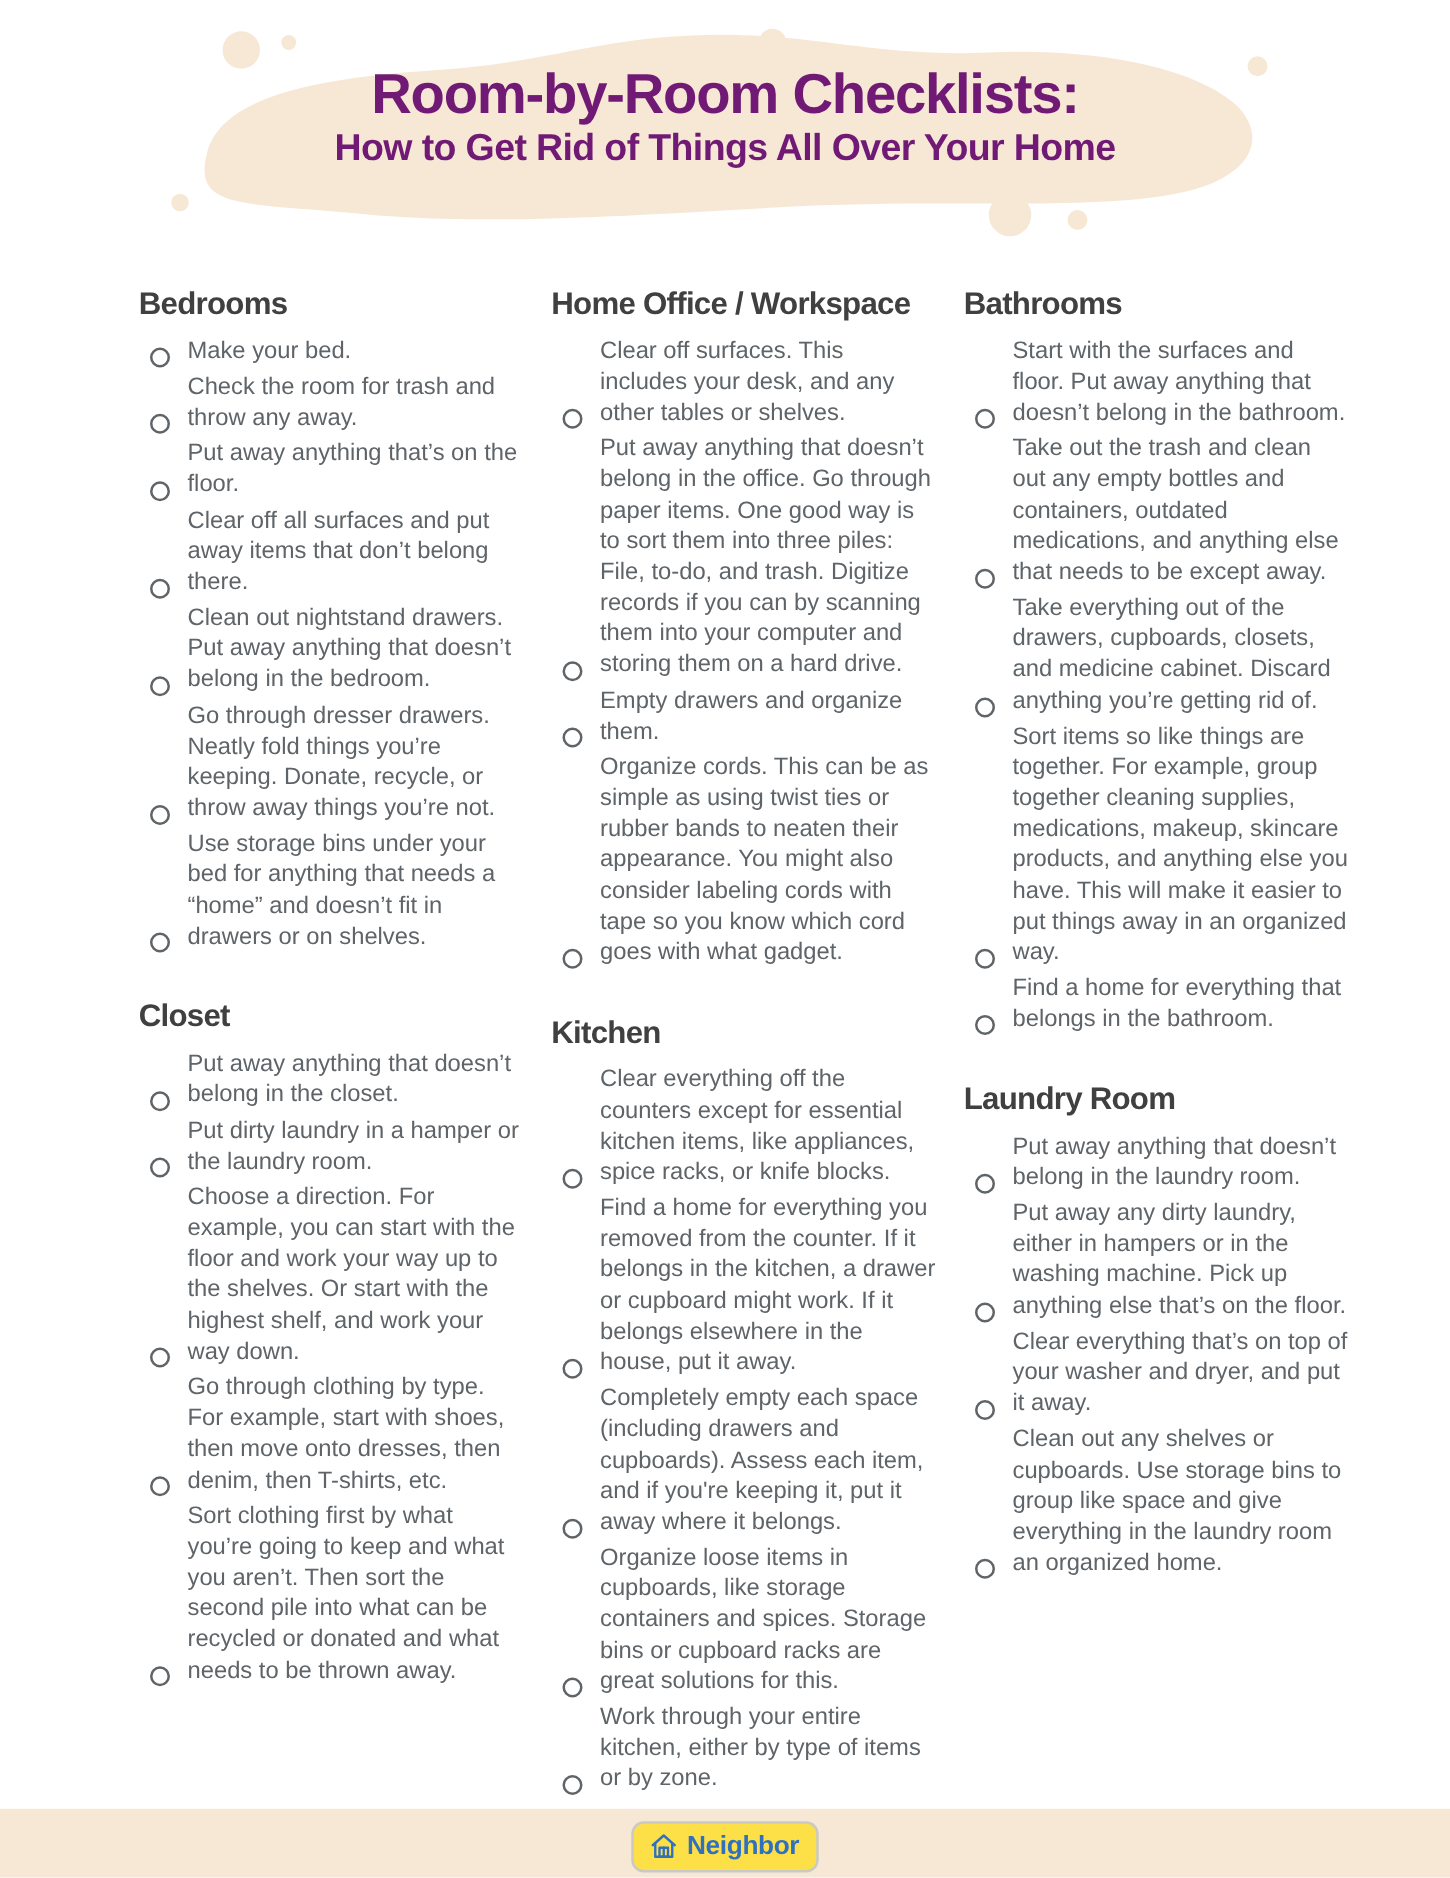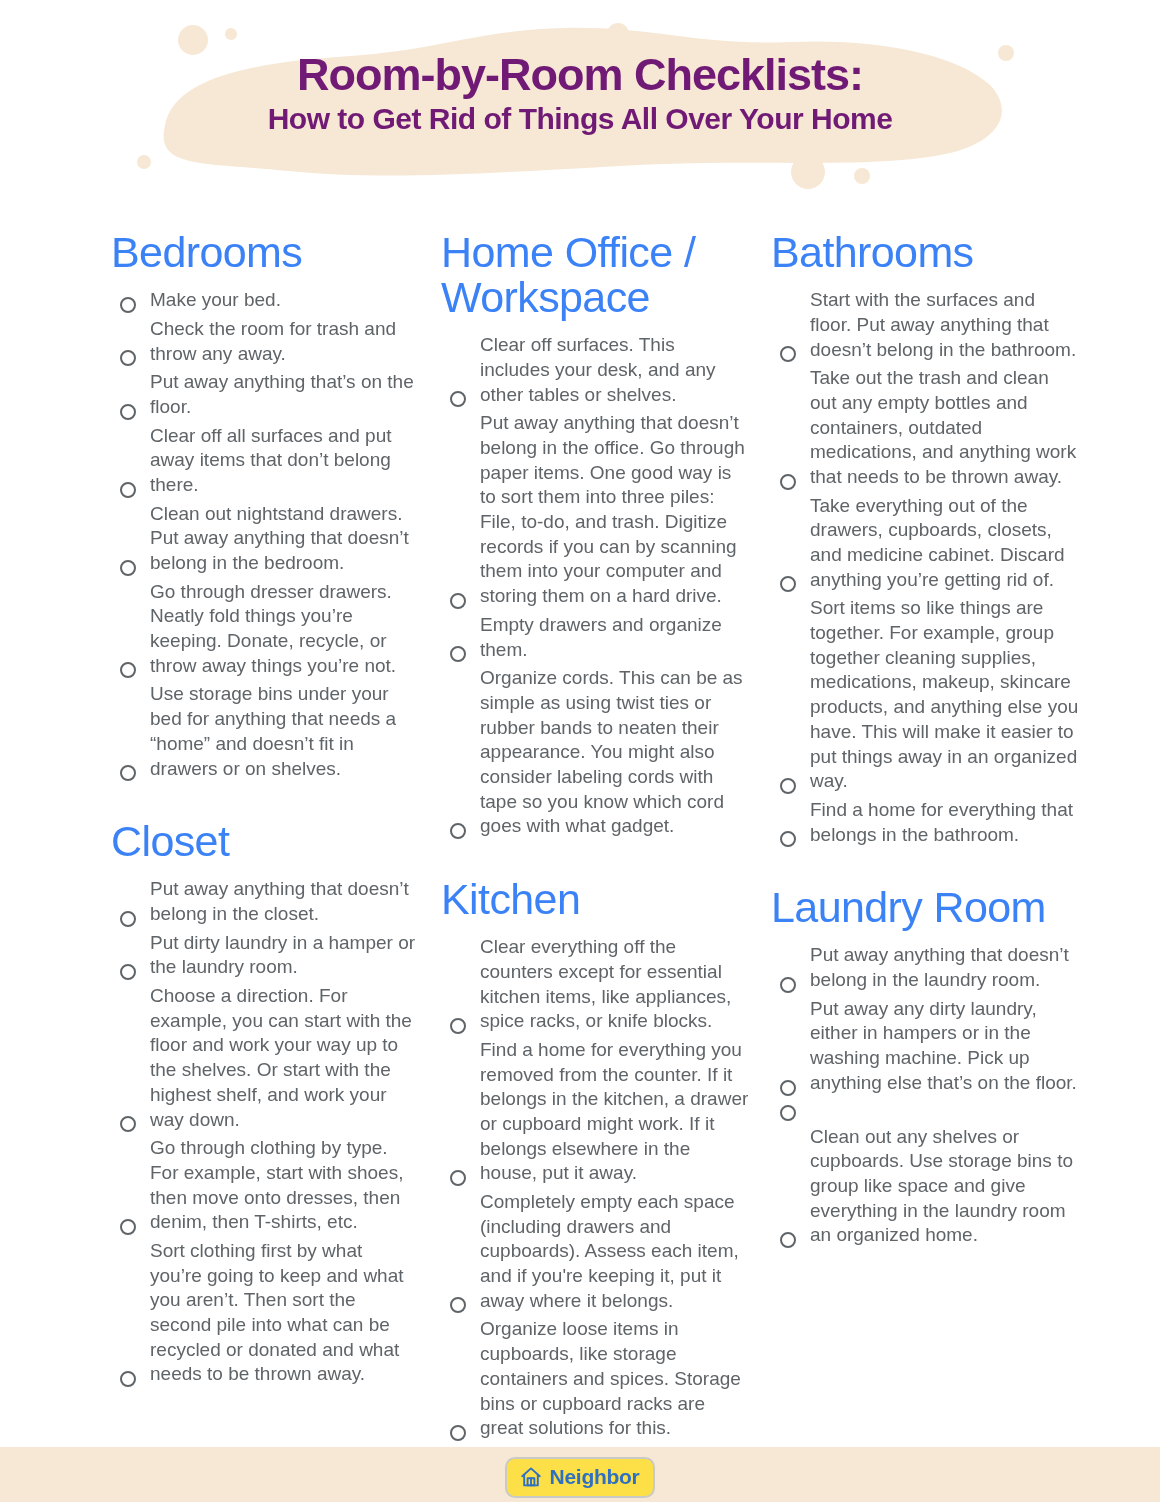--- a/index.html
+++ b/index.html
@@ -28,21 +28,21 @@
 
   
   .columns{
     display:flex;
     margin:0 0 0 113px;
     gap:20px;
   }
   .col{width:310px;flex:none;}
   .col section h3{
     margin:30px 0 13px -2px;
-    font-size:43px;font-weight:400;color:#3b82f6;
+    font-size:25px;font-weight:700;color:#404040;
     letter-spacing:-0.6px;line-height:1.05;
   }
   .col section + section h3{margin-top:38px;}
   ul.checklist{
     list-style:none;margin:0;padding:0;
     color:#5f6468;font-size:19px;line-height:1.3;
   }
   ul.checklist li{
     display:flex;align-items:flex-end;column-gap:14px;margin:4px;
   }
@@ -219,21 +219,21 @@
     <div class="col">
       <section>
         <h3>Bathrooms</h3>
         <ul class="checklist">
             <li>
               <span class="bullet"></span>
               <span class="item-text">Start with the surfaces and floor. Put away anything that doesn’t belong in the bathroom.</span>
             </li>
             <li>
               <span class="bullet"></span>
-              <span class="item-text">Take out the trash and clean out any empty bottles and containers, outdated medications, and anything work that needs to be thrown away.</span>
+              <span class="item-text">Take out the trash and clean out any empty bottles and containers, outdated medications, and anything else that needs to be except away.</span>
             </li>
             <li>
               <span class="bullet"></span>
               <span class="item-text">Take everything out of the drawers, cupboards, closets, and medicine cabinet. Discard anything you’re getting rid of.</span>
             </li>
             <li>
               <span class="bullet"></span>
               <span class="item-text">Sort items so like things are together. For example, group together cleaning supplies, medications, makeup, skincare products, and anything else you have. This will make it easier to put things away in an organized way.</span>
             </li>
             <li>
@@ -248,20 +248,21 @@
             <li>
               <span class="bullet"></span>
               <span class="item-text">Put away anything that doesn’t belong in the laundry room.</span>
             </li>
             <li>
               <span class="bullet"></span>
               <span class="item-text">Put away any dirty laundry, either in hampers or in the washing machine. Pick up anything else that’s on the floor.</span>
             </li>
             <li>
               <span class="bullet"></span>
+              <span class="item-text">Clear everything that’s on top of your washer and dryer, and put it away.</span>
             </li>
             <li>
               <span class="bullet"></span>
               <span class="item-text">Clean out any shelves or cupboards. Use storage bins to group like space and give everything in the laundry room an organized home.</span>
             </li>
           </ul>
       </section>
     </div>
 
   </main>

